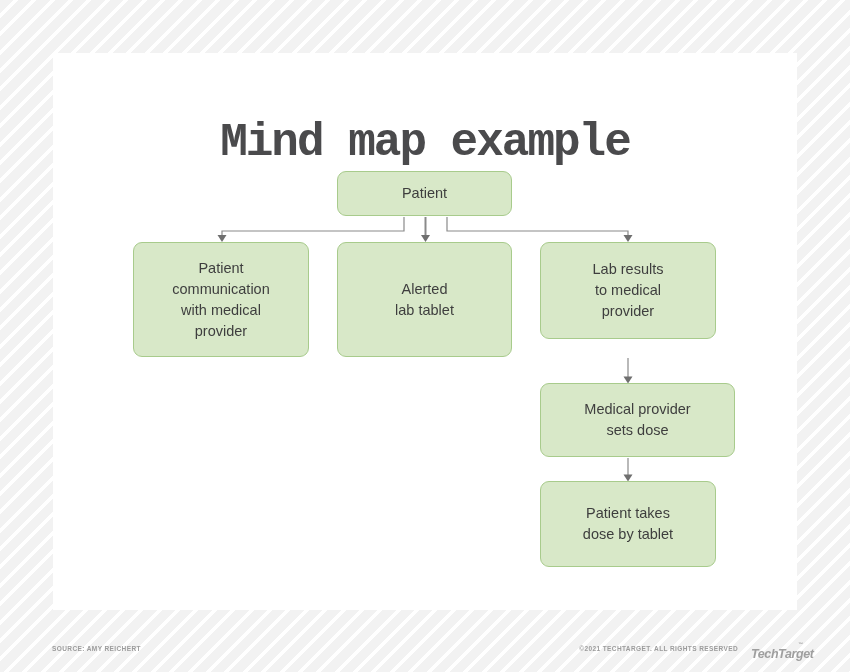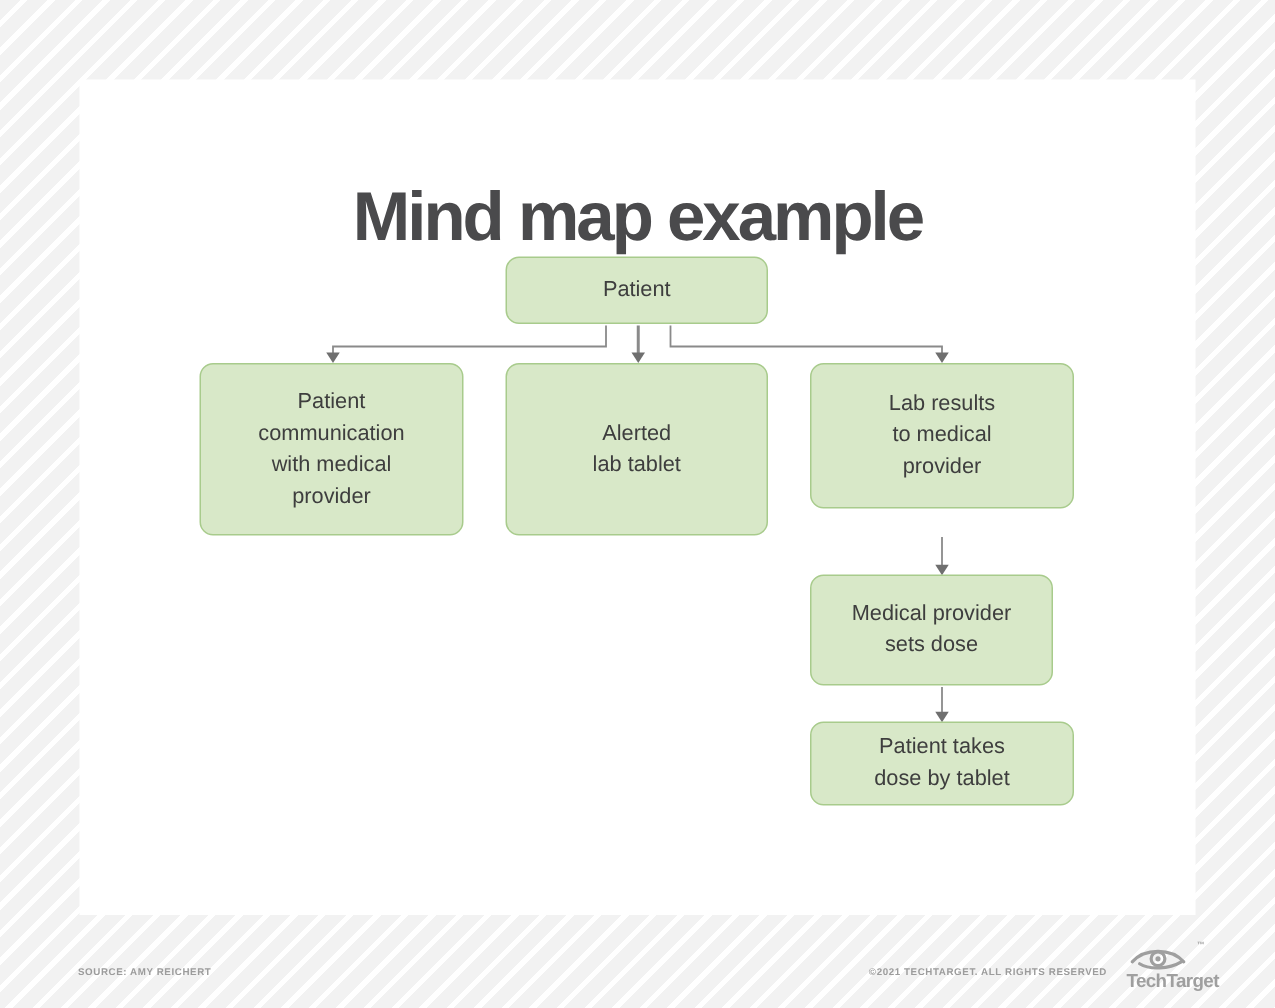--- a/index.html
+++ b/index.html
@@ -24,21 +24,21 @@
 
   .page-title {
     position: absolute;
     left: 53px; top: 86px;
     width: 744px;
     text-align: center;
     font-size: 46px;
     font-weight: bold;
     letter-spacing: -2px;
     color: #4a4a4c;
-    font-family: Liberation Sans, sans-serif;
+    font-family: Liberation Mono, monospace;
   }
 
   .node {
     position: absolute;
     box-sizing: border-box;
     background: var(--node-fill, #d8e8c8);
     border: 1px solid var(--node-border, #a8cb8c);
     border-radius: 9px;
     display: flex;
     align-items: center;
@@ -46,22 +46,22 @@
     text-align: center;
     color: #3e3e3e;
     font-size: 14.5px;
     line-height: 21px;
     white-space: pre-line;
   }
   .node-patient       { left: 337px; top: 171px; width: 175px; height: 45px; }
   .node-communication { left: 133px; top: 242px; width: 176px; height: 115px; }
   .node-alerted       { left: 337px; top: 242px; width: 175px; height: 115px; }
   .node-lab-results   { left: 540px; top: 242px; width: 176px; height: 97px; }
-  .node-sets-dose     { left: 540px; top: 383px; width: 162px; height: 74px; }
-  .node-takes-dose    { left: 540px; top: 481px; width: 176px; height: 56px; }
+  .node-sets-dose     { left: 540px; top: 383px; width: 195px; height: 74px; }
+  .node-takes-dose    { left: 540px; top: 481px; width: 176px; height: 86px; }
 
   .connector-layer {
     position: absolute;
     left: 0; top: 0;
     width: 850px; height: 672px;
     pointer-events: none;
   }
   .edge  { stroke: var(--connector, #8a8a8a); fill: none; }
   .arrow { fill: var(--connector-arrow, #6f6f6f); stroke: none; }
 
@@ -86,22 +86,23 @@
     font-weight: bold;
     letter-spacing: 0.4px;
     color: #9c9c9c;
     margin-bottom: 9px;
     white-space: nowrap;
   }
   .brand-logo {
     position: relative;
     width: 50px;
     display: flex;
-    flex-direction: column;
-    align-items: flex-start;
+    flex-direction: row;
+    align-items: flex-end;
+    font-style: italic;
   }
   .brand-eye { display: block; }
   .brand-tm {
     position: absolute;
     right: -2px; top: -2px;
     font-size: 5px;
     color: #9f9f9f;
     font-weight: bold;
   }
   .brand-wordmark {

